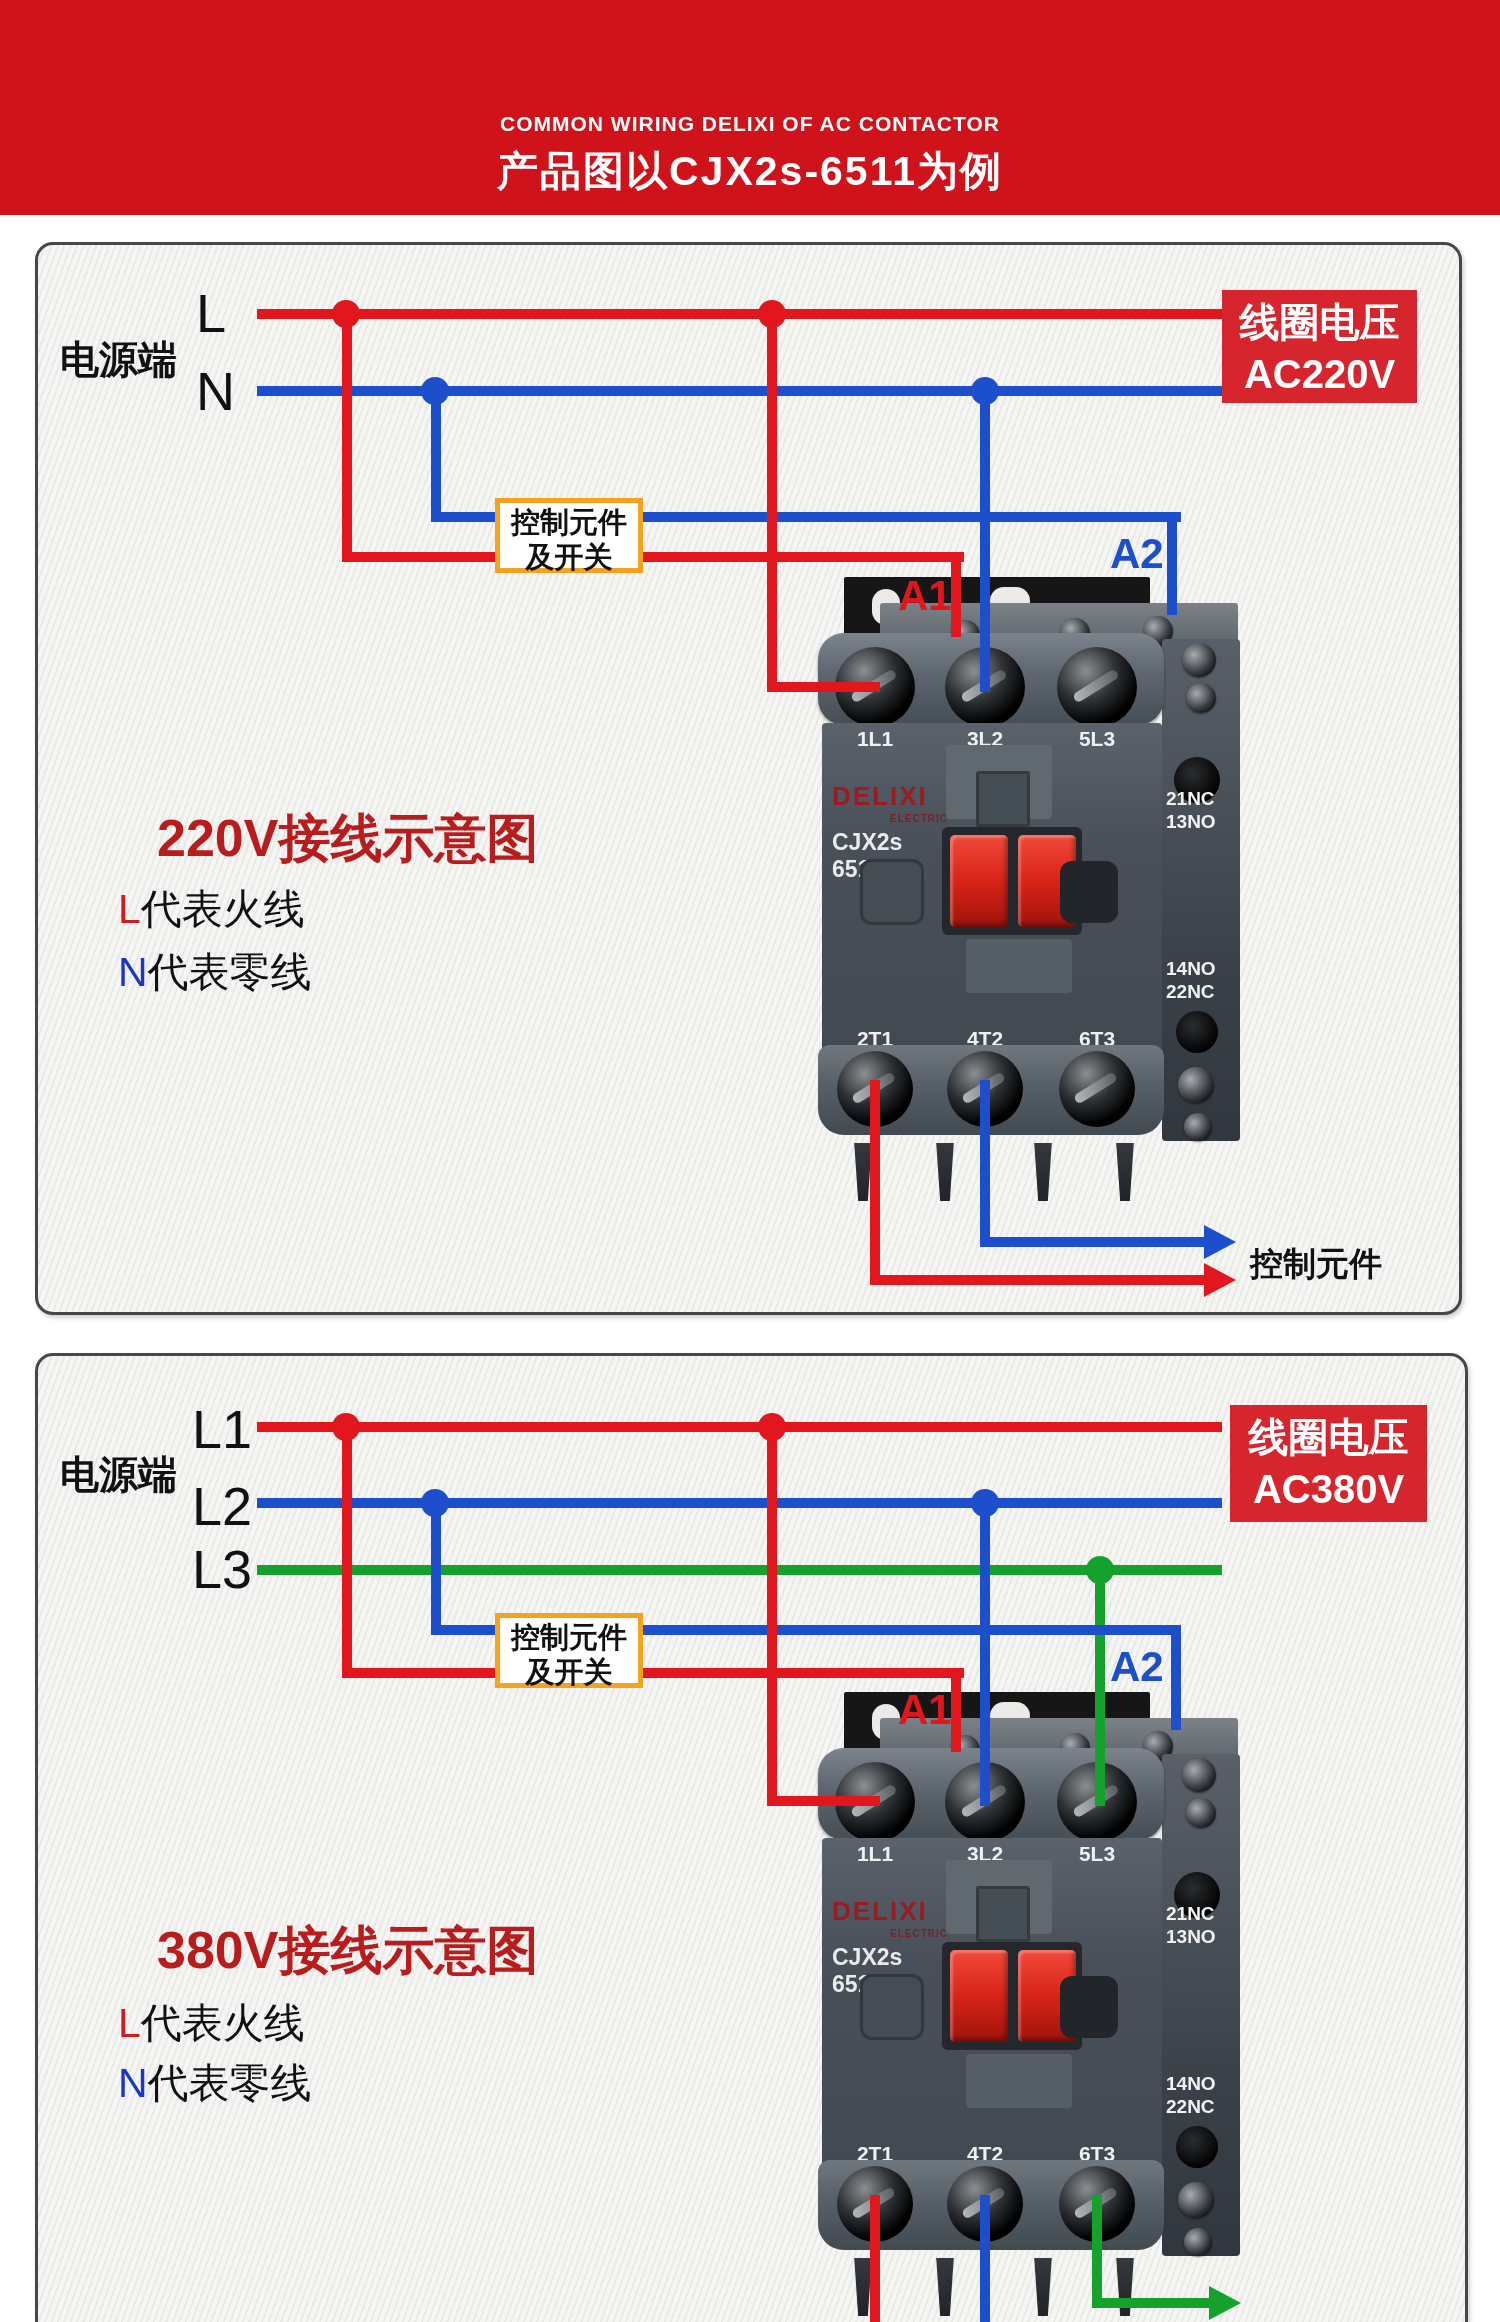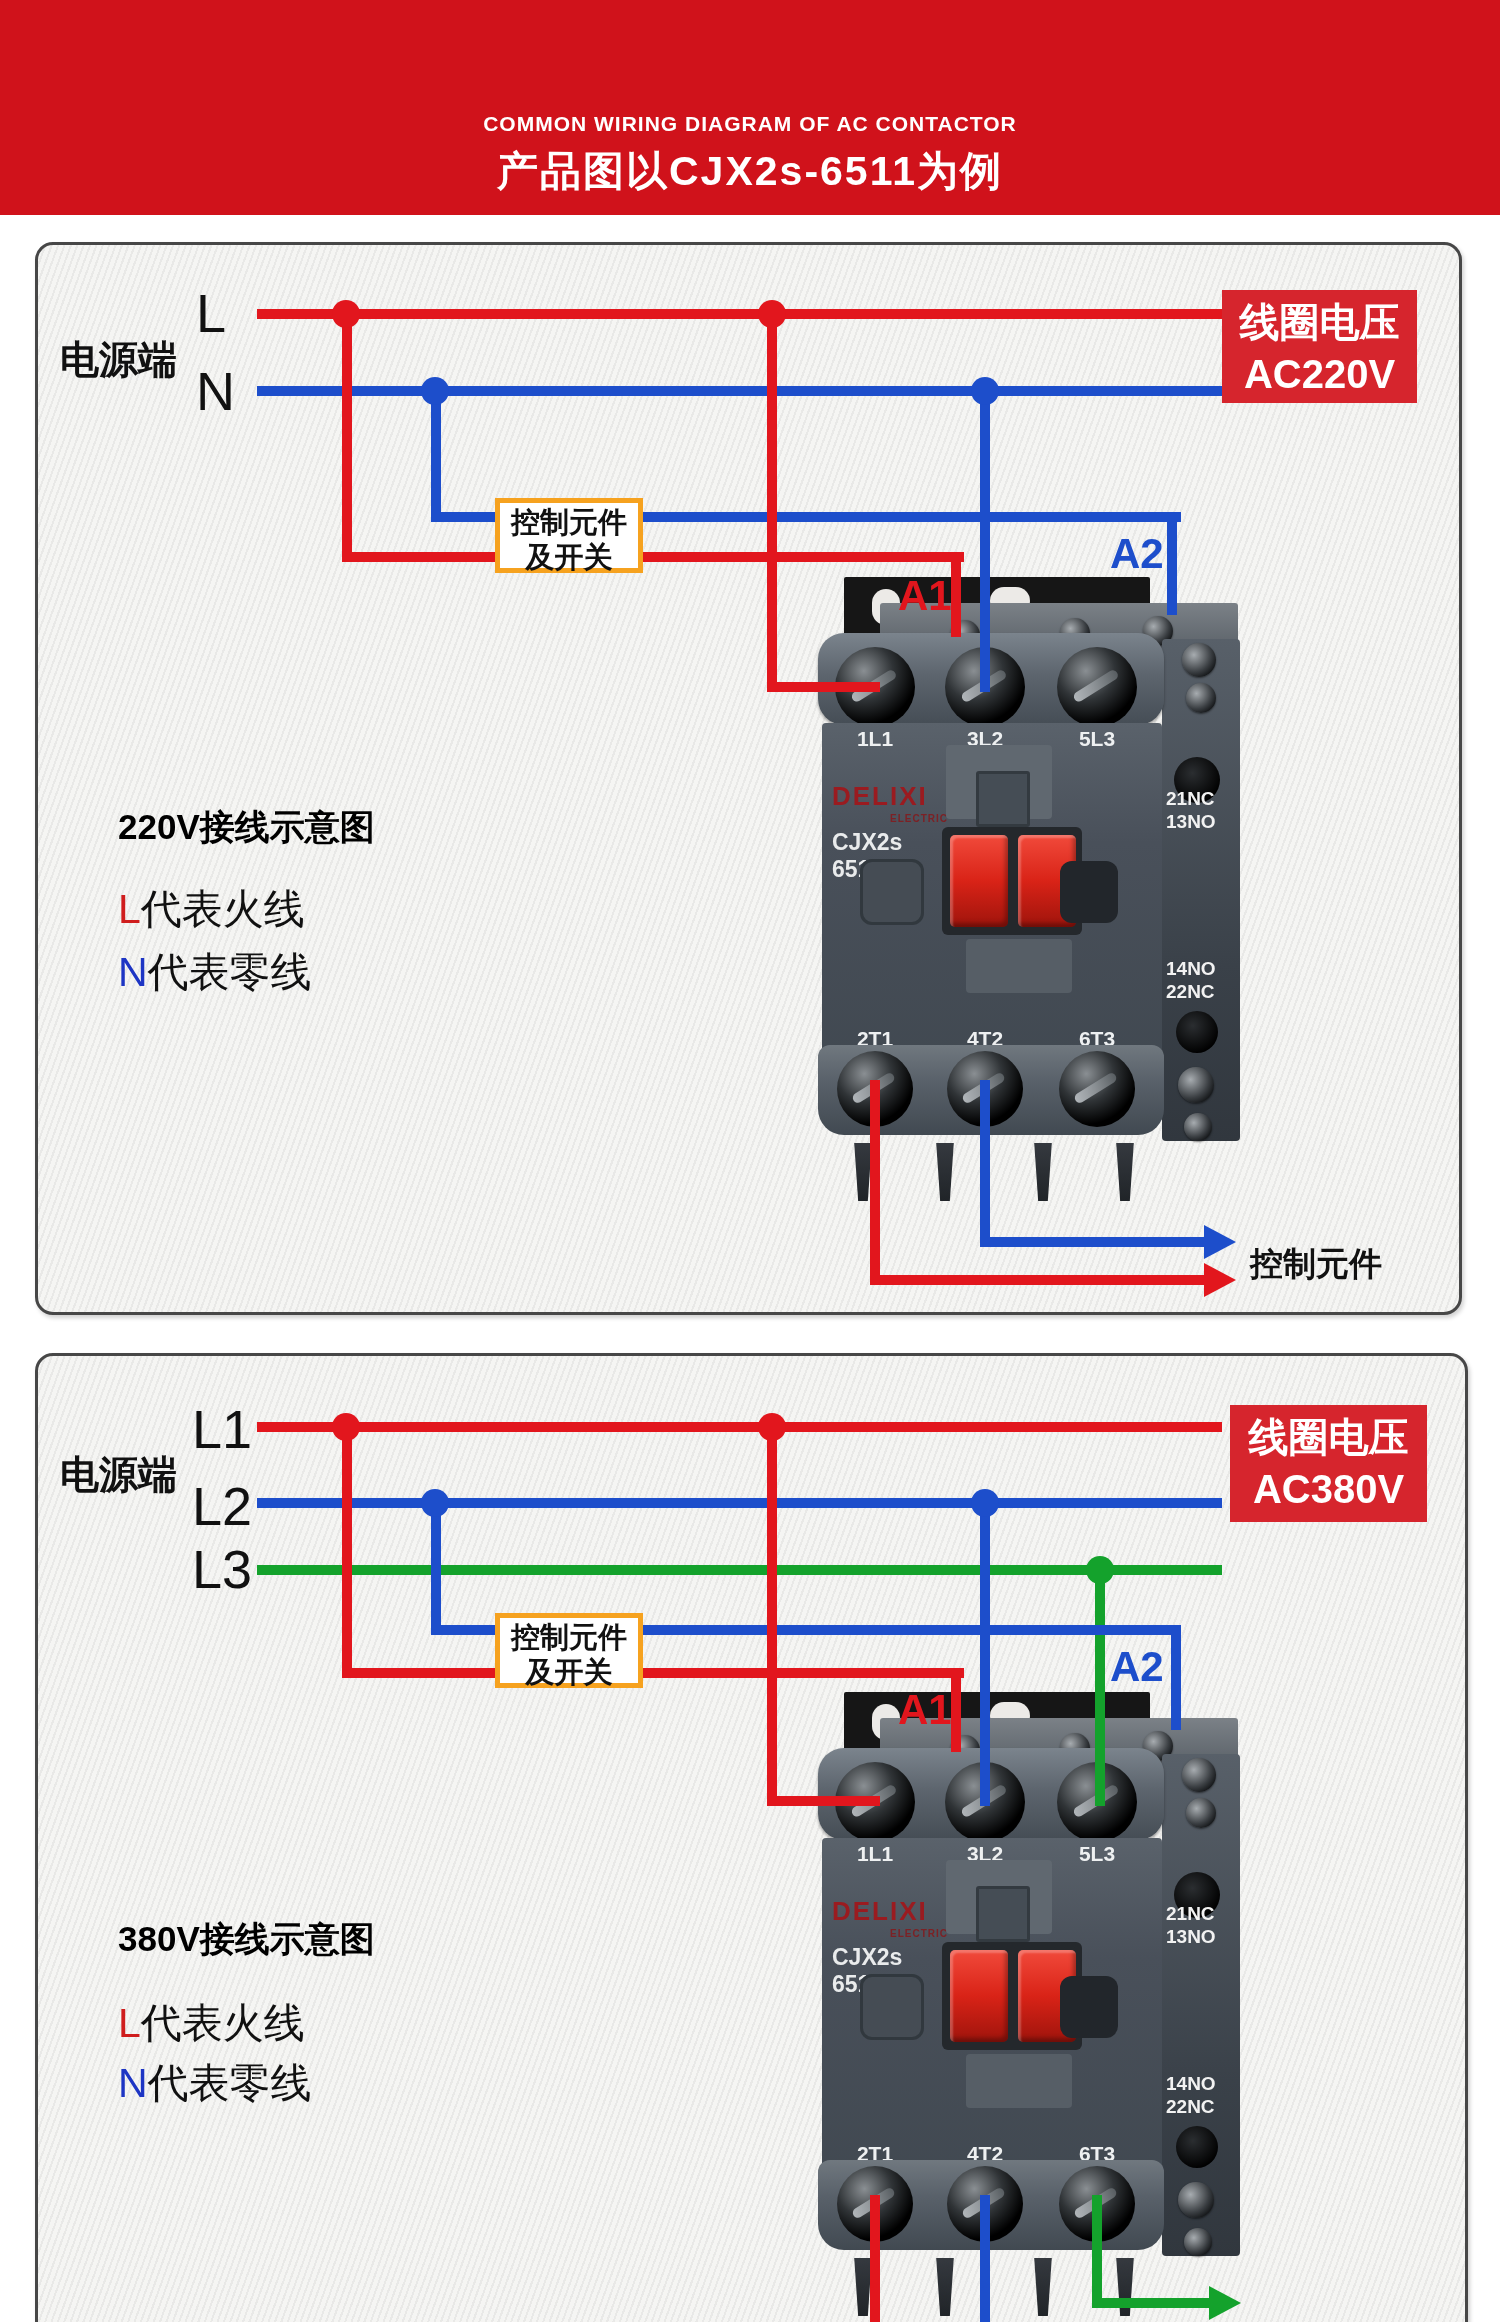--- a/index.html
+++ b/index.html
@@ -17,21 +17,21 @@
   .panel{
     background-color:#f5f5f3;
     background-image:repeating-linear-gradient(110deg,rgba(150,150,150,0.13) 0px,rgba(150,150,150,0.13) 2px,rgba(255,255,255,0) 2px,rgba(255,255,255,0) 6px);
     border:3px solid #474747;border-radius:18px;box-shadow:2px 3px 4px rgba(0,0,0,0.18);
   }
   .panel1{left:35px;top:242px;width:1421px;height:1067px;}
   .panel2{left:35px;top:1353px;width:1427px;height:1000px;}
   
   .src-label{font-size:39px;font-weight:bold;color:#111;}
   .phase-label{font-size:54px;font-weight:400;color:#111;}
-  .caption{font-size:35px;font-weight:bold;color:#000000;}
+  .caption{font-size:52px;font-weight:bold;color:#b91c1c;margin-left:39px;}
   .legend{font-size:41px;color:#111;}
   .legend .pre-red{color:#cf1d1d;}
   .legend .pre-blue{color:#1d35c4;}
   .a-label{font-size:42px;font-weight:bold;}
   .a-label.red{color:#e2161d;}
   .a-label.blue{color:#1d4ecb;}
   .output-label{font-size:33px;font-weight:bold;color:#111;}
   
   .coil-box{background:#d6252d;color:#fff;text-align:center;}
   .coil-box div{font-size:40px;font-weight:bold;line-height:52px;}
@@ -81,21 +81,21 @@
   .ct-undertab{left:148px;top:364px;width:106px;height:54px;background:#565e66;border-radius:4px;}
   .ct-holeleft{left:42px;top:284px;width:64px;height:66px;background:#454c54;border-radius:12px;box-shadow:inset 0 0 0 3px #31383e;}
   .ct-holeright{left:242px;top:286px;width:58px;height:62px;background:#22262b;border-radius:12px;}
   .ct-botbar{left:0;top:470px;width:346px;height:90px;border-radius:12px 12px 26px 26px;background:linear-gradient(180deg,#70787f,#59616a 40%,#414951);}
   .ct-foot{position:absolute;top:568px;width:22px;height:58px;background:linear-gradient(180deg,#35393f,#202428);clip-path:polygon(10% 0,90% 0,72% 100%,28% 100%);}
 </style>
 </head>
 <body>
 
 <div class="abs header">
-  <div class="abs subtitle">COMMON WIRING DIAGRAM OF AC CONTACTOR</div>
+  <div class="abs subtitle">COMMON WIRING DELIXI OF AC CONTACTOR</div>
   <div class="abs note">产品图以CJX2s-6511为例</div>
 </div>
 
 <div class="abs panel panel1"></div>
 
 <div class="abs src-label" style="left:60px;top:333px;">电源端</div>
 <div class="abs phase-label" style="left:196px;top:282px;">L</div>
 <div class="abs phase-label" style="left:196px;top:360px;">N</div>
 
 <div class="contactor" style="left:818px;top:575px;">

